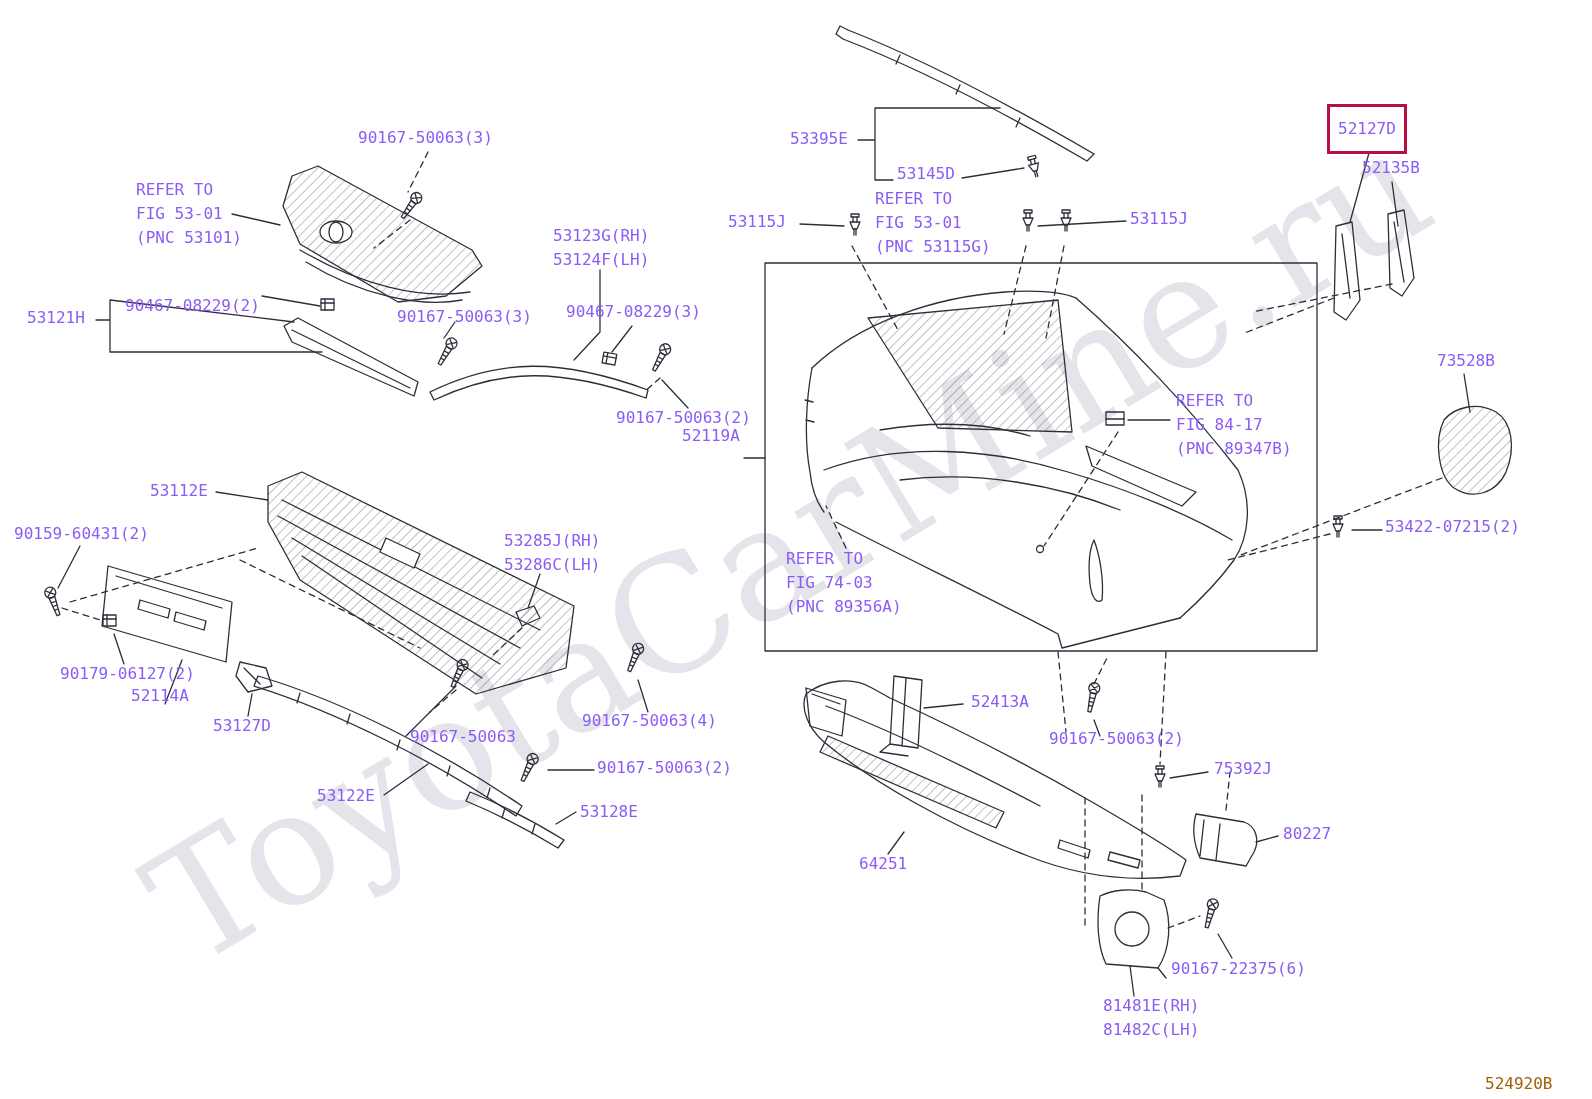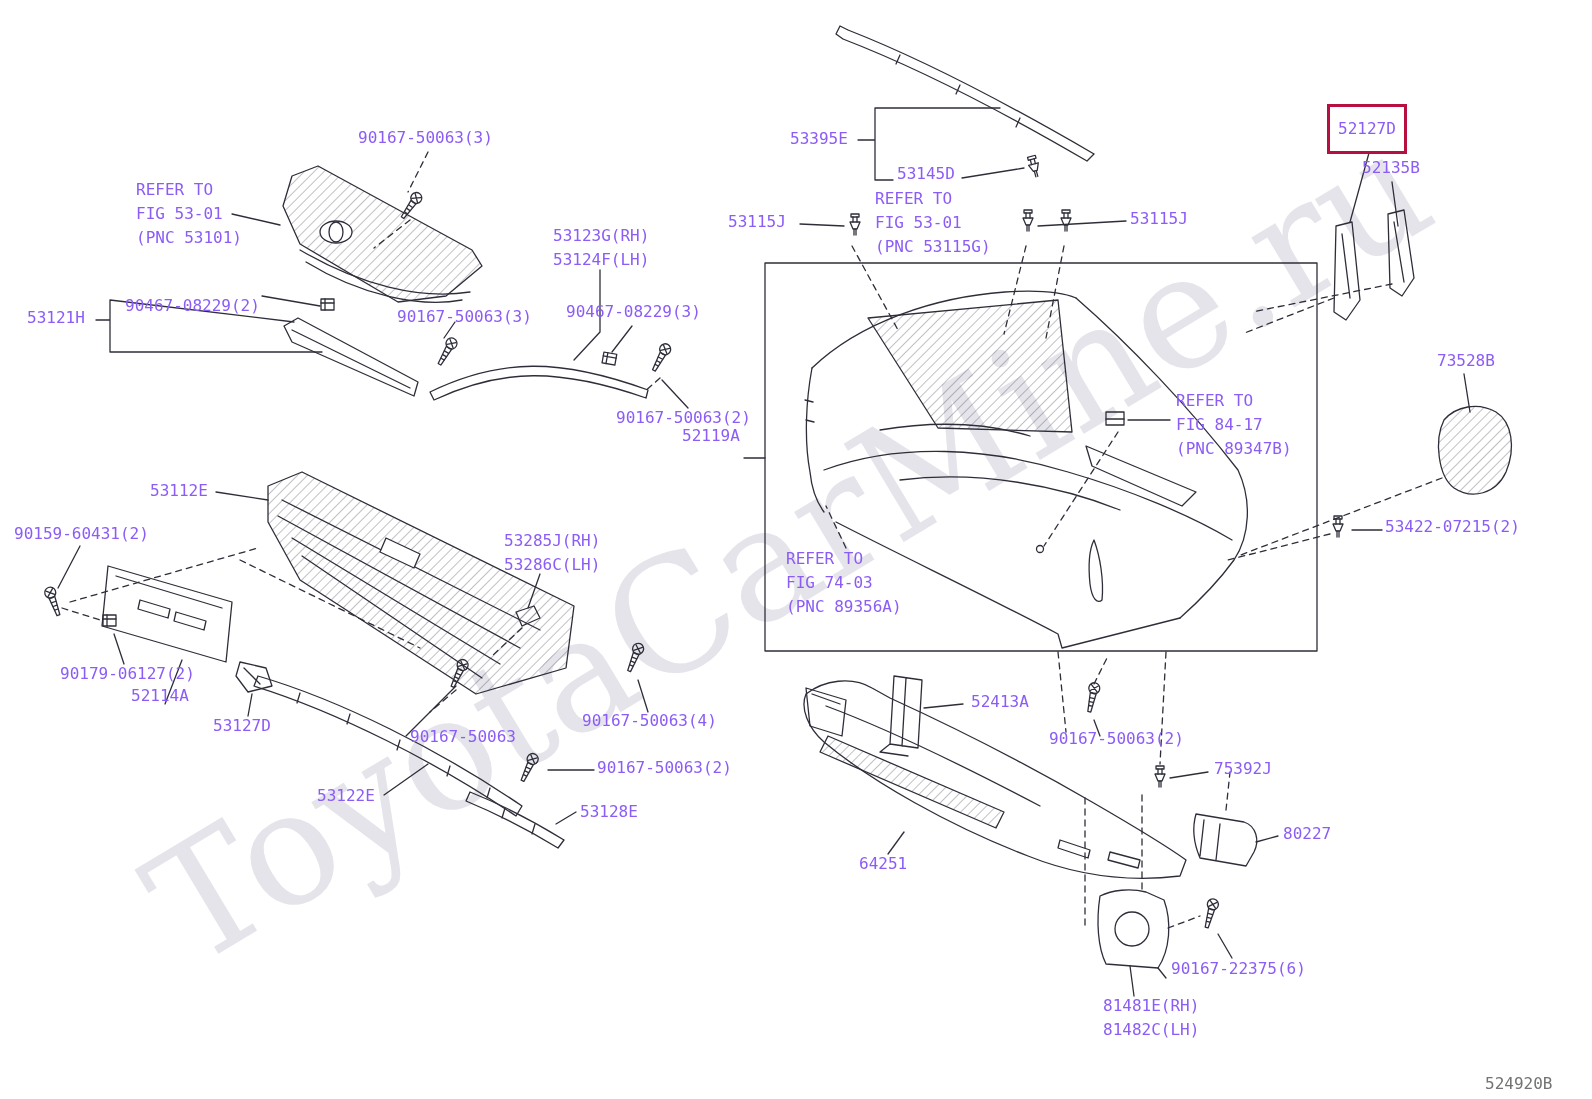--- a/index.html
+++ b/index.html
@@ -2,21 +2,21 @@
 <html><head>
 <meta charset="utf-8">
 <style>
   html,body{margin:0;padding:0;background:#ffffff;}
   .stage{position:relative;width:1592px;height:1099px;background:#ffffff;overflow:hidden;
          font-family:"DejaVu Sans Mono", monospace;}
   .stage svg{position:absolute;left:0;top:0;}
   .lbl{position:absolute;font:16px/24px "DejaVu Sans Mono", monospace;color:#8b5cf6;
        white-space:pre-line;letter-spacing:0;}
   .lbl.hl{border:3px solid #b80f41;color:#8b5cf6;padding:10px 8px;background:#ffffff;}
-  .code{position:absolute;font:16px/20px "DejaVu Sans Mono", monospace;color:#737373;}
+  .code{position:absolute;font:16px/20px "DejaVu Sans Mono", monospace;color:#a16207;}
 </style>
 </head>
 <body>
 
 <div class="stage">
 
 <svg width="1592" height="1099" viewBox="0 0 1592 1099">
   <defs>
     <pattern id="hatch" patternUnits="userSpaceOnUse" width="7" height="7" patternTransform="rotate(45)">
       <line x1="0" y1="0" x2="0" y2="7" stroke="#2e2e3a" stroke-width="0.6"></line>

